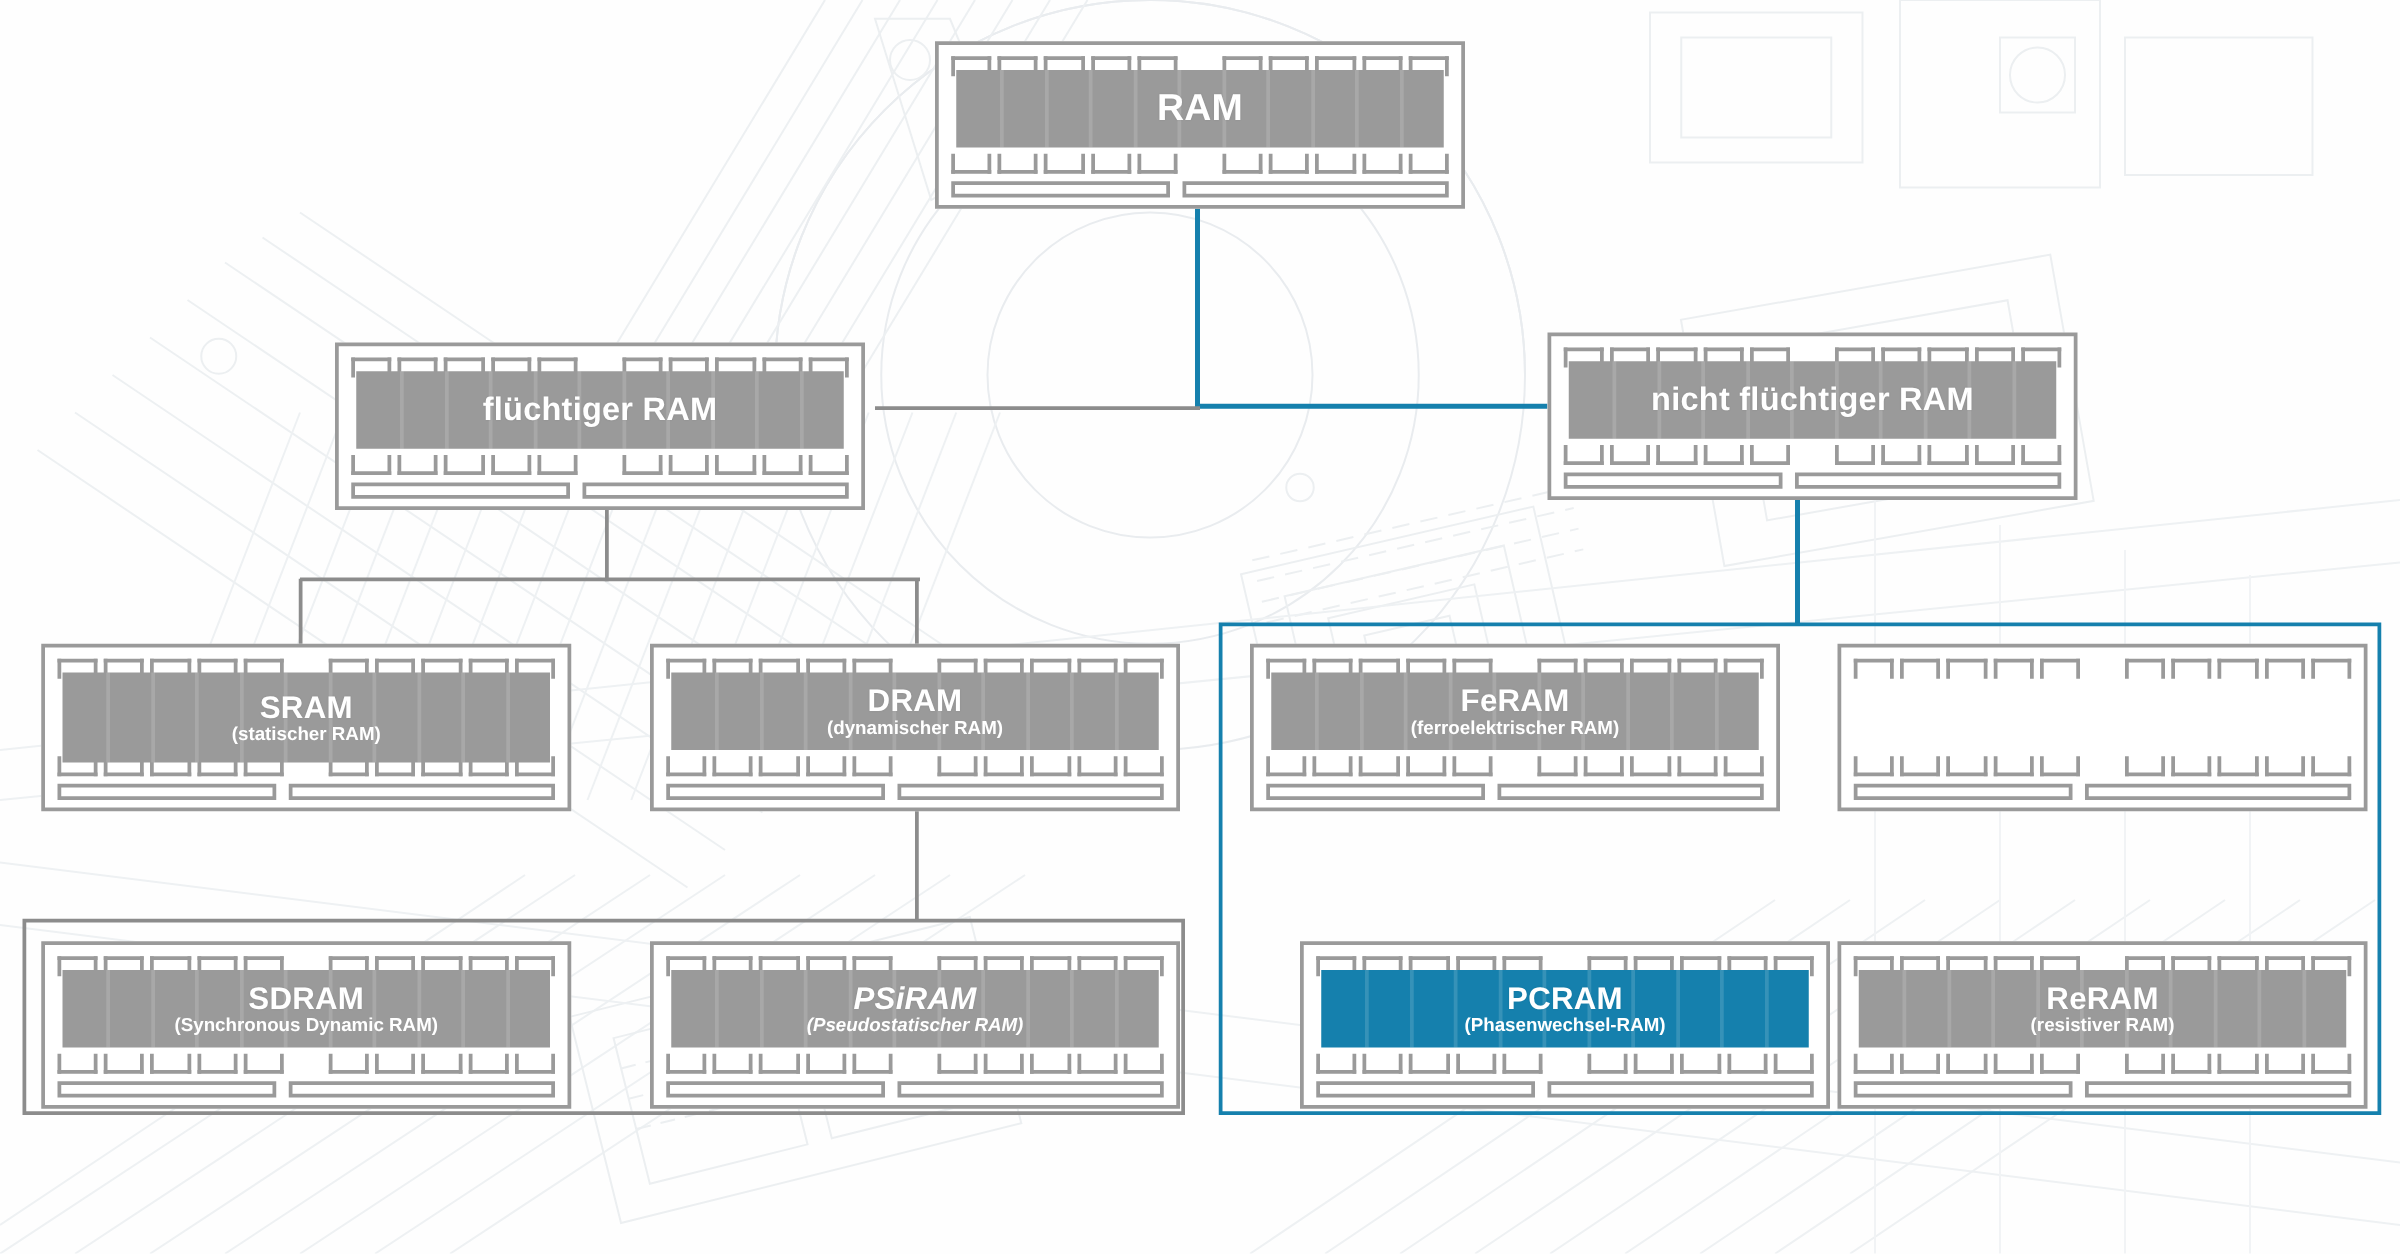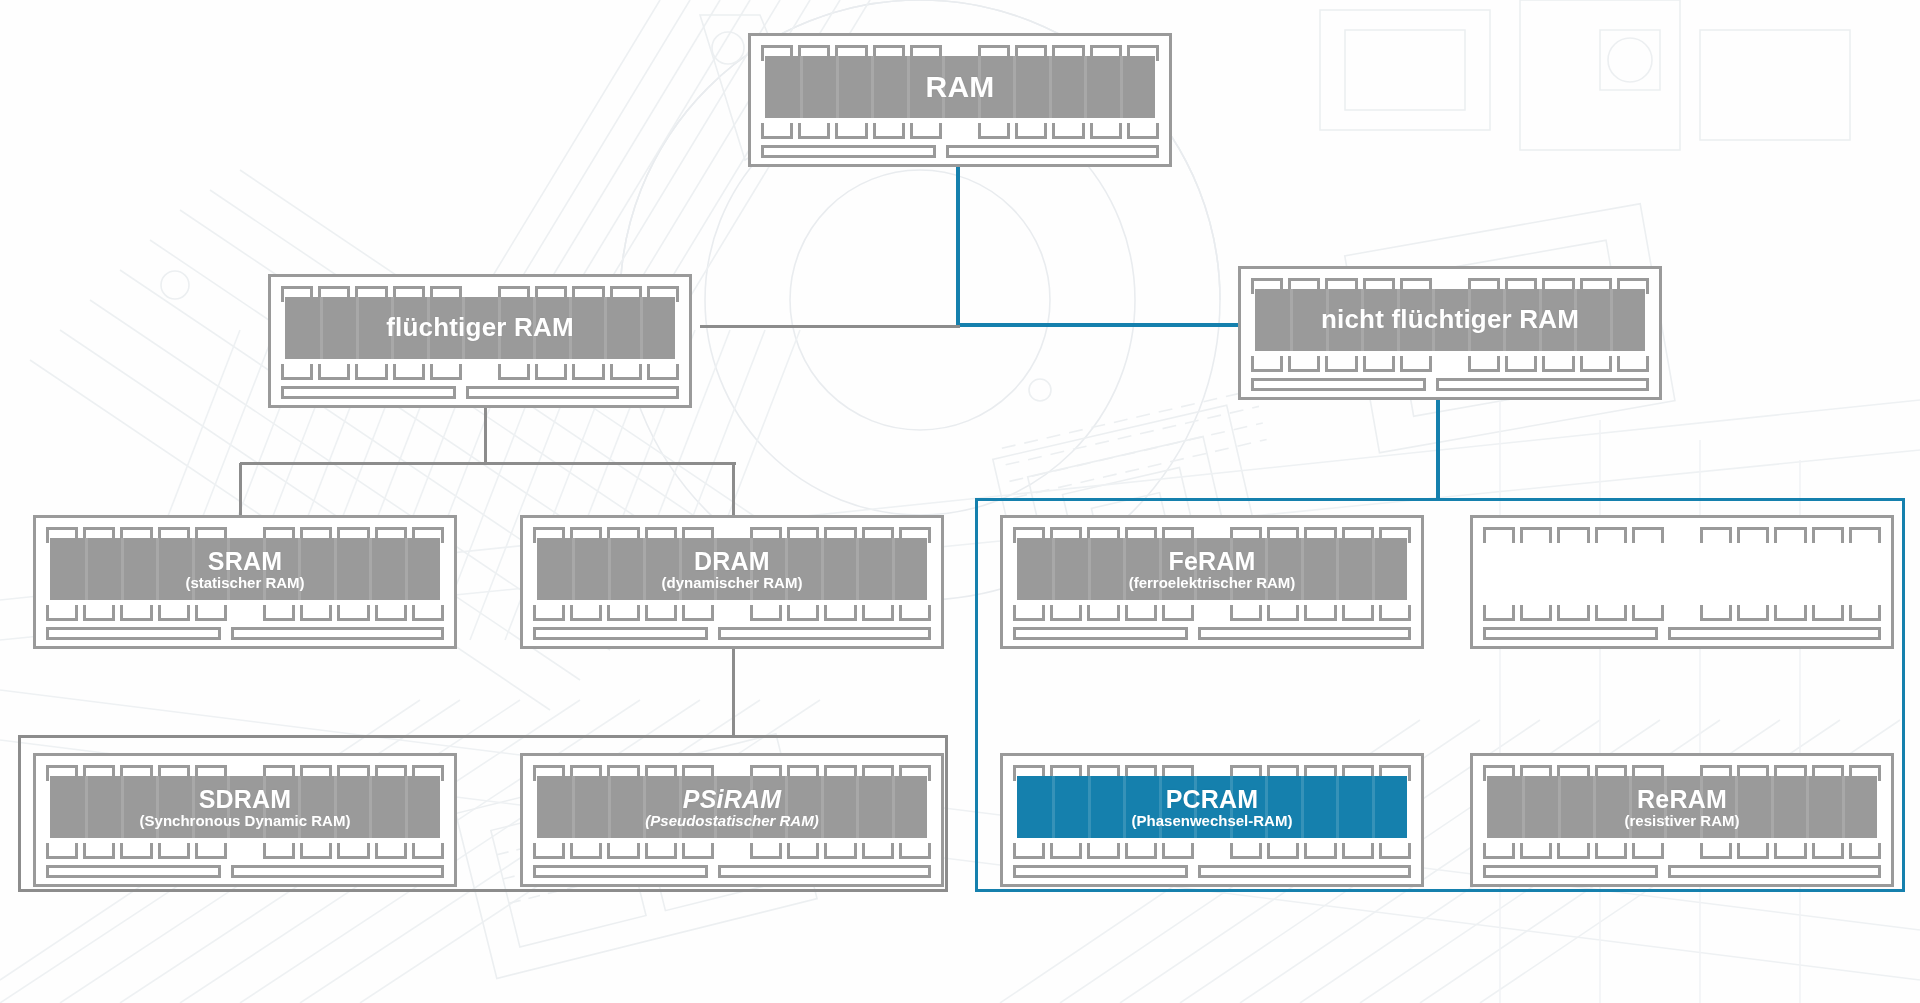--- a/index.html
+++ b/index.html
@@ -441,21 +441,21 @@
             <div class="tooth top"></div>
             <div class="tooth top"></div>
             <div class="tooth top"></div>
             <div class="tooth gap"></div>
             <div class="tooth top"></div>
             <div class="tooth top"></div>
             <div class="tooth top"></div>
             <div class="tooth top"></div>
             <div class="tooth top"></div>
           </div>
-          <div class="chipband" style="top: 20px; height: 62px; left: 14px; right: 14px;">
+          <div class="chipband" style="top: 20px; height: 72px; left: 14px; right: 14px;">
             <div class="seg" style="left: 9.09%;"></div>
             <div class="seg" style="left: 18.18%;"></div>
             <div class="seg" style="left: 27.27%;"></div>
             <div class="seg" style="left: 36.36%;"></div>
             <div class="seg" style="left: 45.45%;"></div>
             <div class="seg" style="left: 54.54%;"></div>
             <div class="seg" style="left: 63.63%;"></div>
             <div class="seg" style="left: 72.72%;"></div>
             <div class="seg" style="left: 81.81%;"></div>
             <div class="seg" style="left: 90.9%;"></div>
@@ -722,21 +722,21 @@
             <div class="tooth bottom"></div>
             <div class="tooth bottom"></div>
           </div>
           <div class="connector">
             <div class="bar left"></div>
             <div class="notch"></div>
             <div class="bar right"></div>
           </div>
         </div>
       </div>
-      <div class="node n-l2" style="left: 1000px; top: 753px; width: 424px;">
+      <div class="node n-l2" style="left: 1040px; top: 753px; width: 424px;">
         <div class="dimm">
           <div class="teeth">
             <div class="tooth top"></div>
             <div class="tooth top"></div>
             <div class="tooth top"></div>
             <div class="tooth top"></div>
             <div class="tooth top"></div>
             <div class="tooth gap"></div>
             <div class="tooth top"></div>
             <div class="tooth top"></div>

